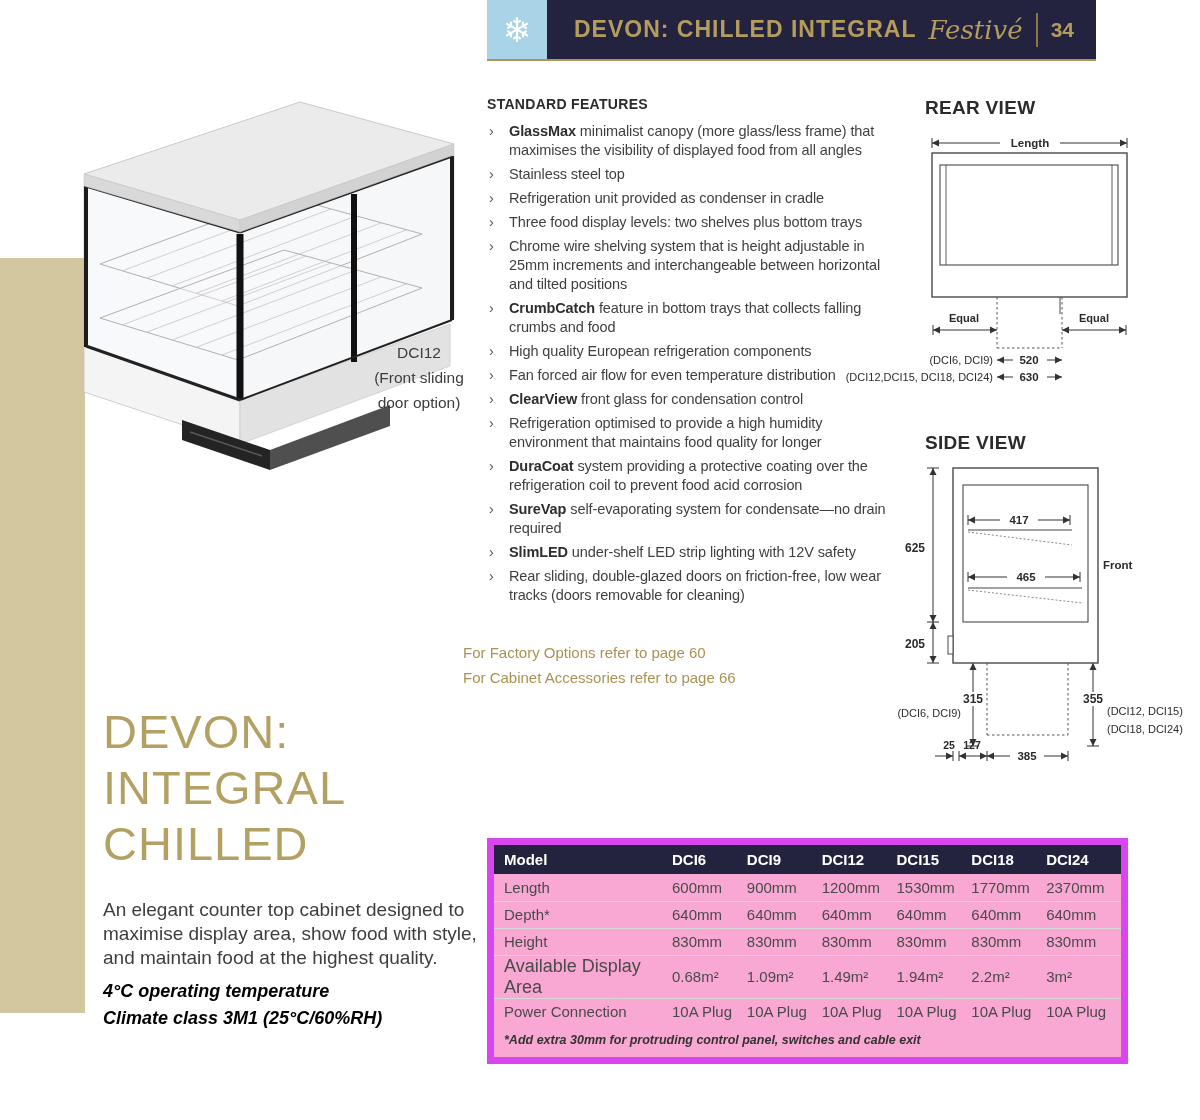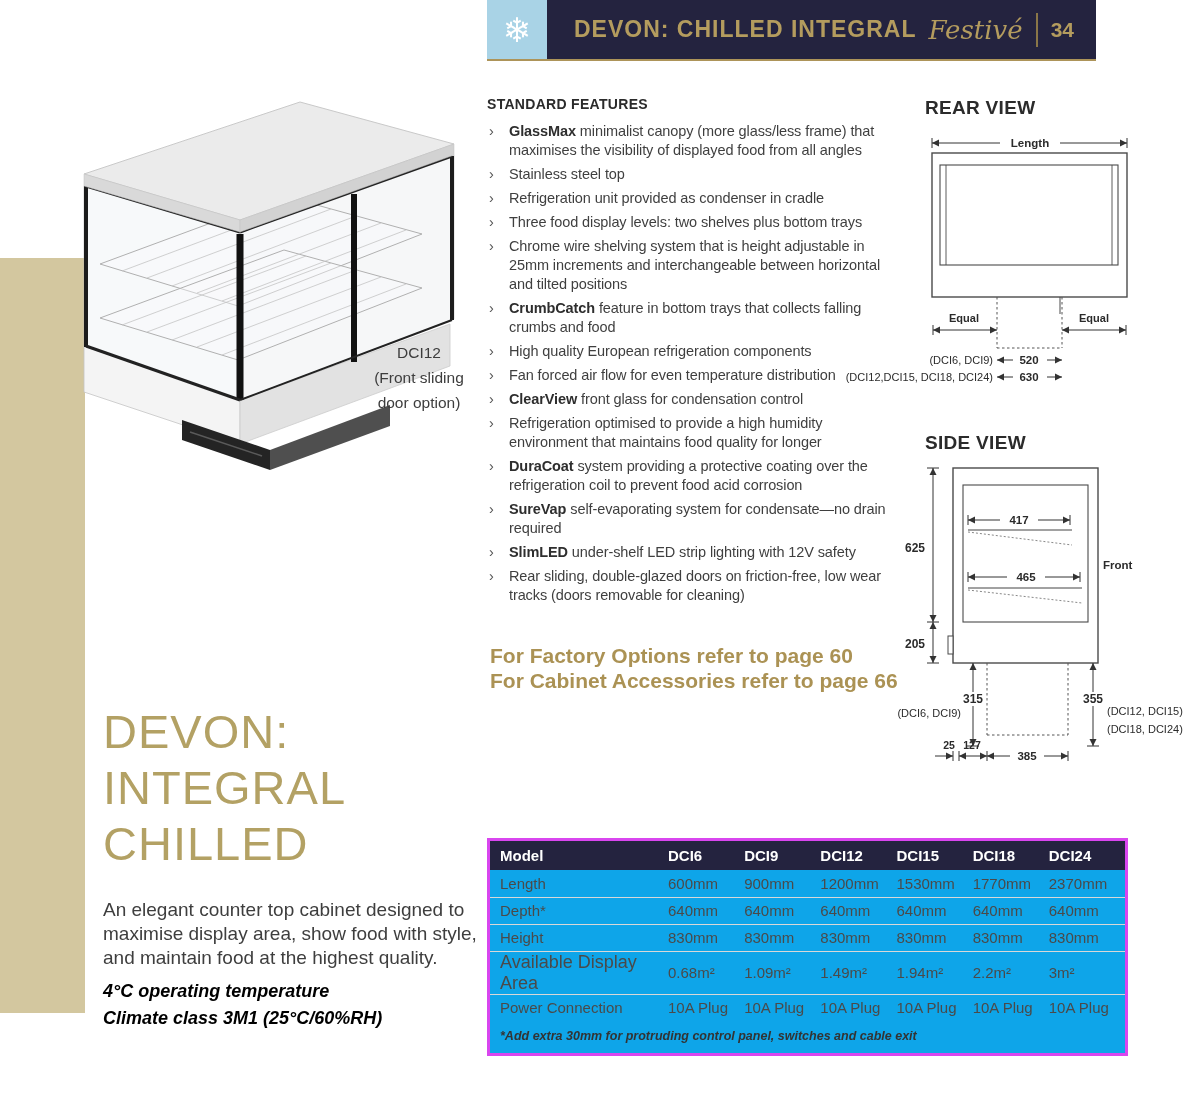--- a/index.html
+++ b/index.html
@@ -32,31 +32,31 @@
   .intro-highlight { font-size:18px; line-height:27px; font-weight:bold; font-style:italic; color:#000000; }
   .intro-highlight.first { margin-top:8px; }
 
   
   .features { position:absolute; left:487px; top:96px; width:404px; }
   .features h2 { font-size:14px; font-weight:bold; color:#2b2b2b; margin-bottom:10px; letter-spacing:0.3px; }
   .feat-item { position:relative; padding-left:22px; margin-bottom:5px;
                font-size:14.5px; line-height:19px; color:#3f3f3f; letter-spacing:-0.1px; }
   .feat-item .bullet { position:absolute; left:2px; top:0; color:#555; }
   .feat-item .lead { font-weight:bold; color:#2e2e2e; }
-  .ref-note { position:absolute; left:490px; font-size:21px; font-weight:bold; color:#ab9254; }
+  .ref-note { position:absolute; left:463px; font-size:15px; font-weight:normal; color:#ab9254; }
 
   
   .diagram-heading { position:absolute; font-size:19px; font-weight:bold; color:#2b2b2b; letter-spacing:0.3px; }
   .diagram-svg { position:absolute; }
   .diagram-svg text { font-family:"Liberation Sans", sans-serif; fill:#2b2b2b; }
   .dim { font-weight:bold; }
 
   
   .spec-table-wrap { position:absolute; left:487px; top:838px; width:641px;
-                     border:3px solid #d946ef; background:#0ea5e9; }
+                     border:7px solid #d946ef; background:#f9a8d4; }
   table.spec { width:100%; border-collapse:collapse; }
   table.spec th { background:#24233f; color:#fff; font-size:15px; font-weight:bold;
                   text-align:left; height:29px; padding:0; }
   table.spec th.model-col, table.spec td.model-col { width:178px; padding-left:10px; }
   table.spec td { font-size:15px; color:#4a4a4a; height:27px; border-bottom:1px solid #d8d8d8; }
   table.spec tr:last-child td { border-bottom:none; }
   table.spec td.small-label { font-size:18px; }
   .footnote { font-size:12.5px; font-weight:bold; font-style:italic; color:#333;
               padding:8px 10px 10px 10px; }
 </style>

